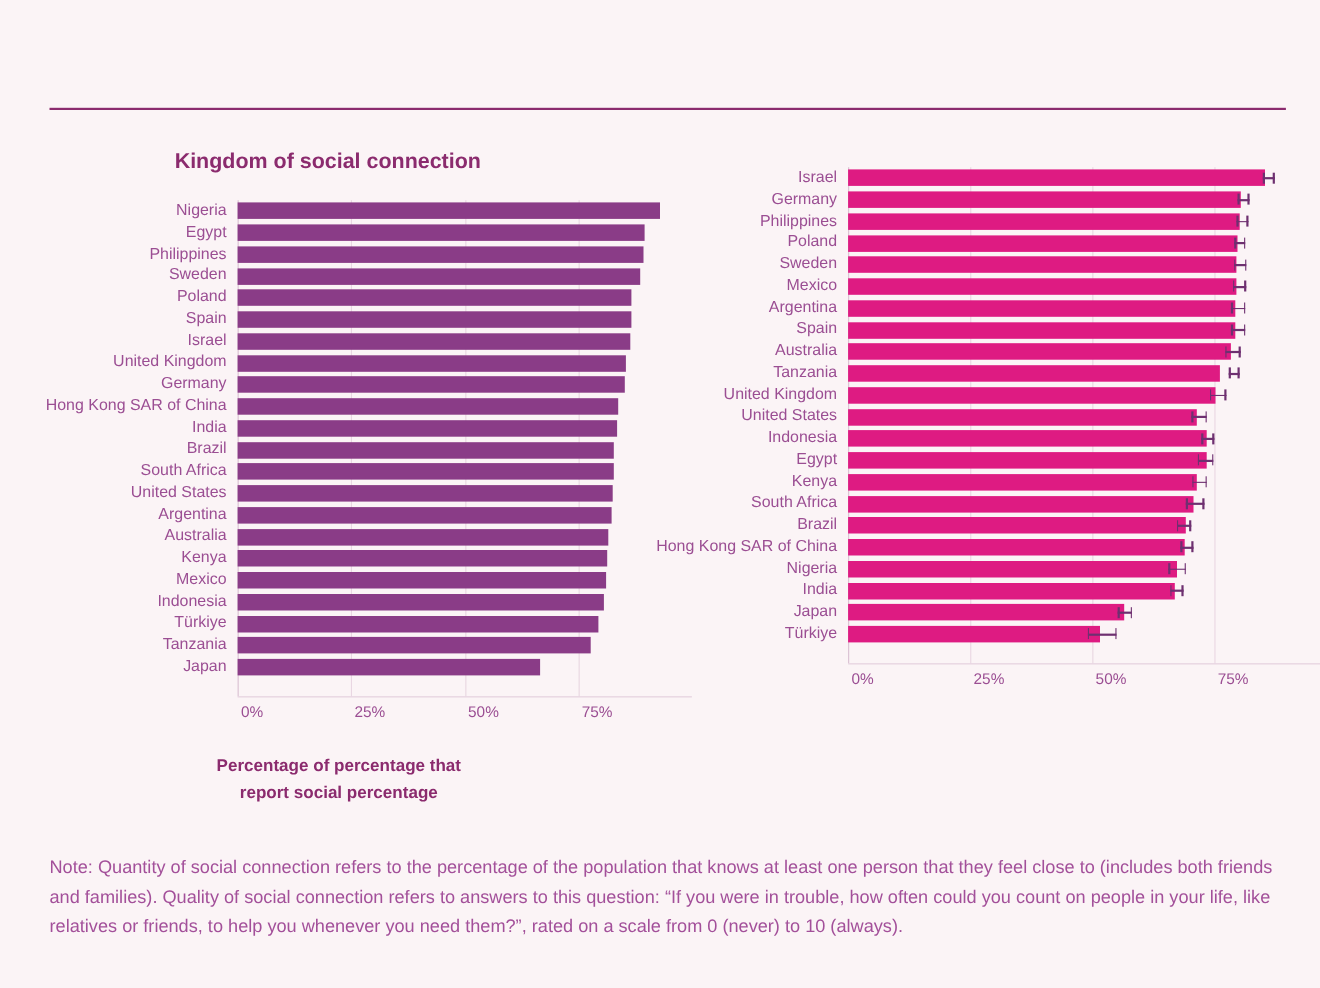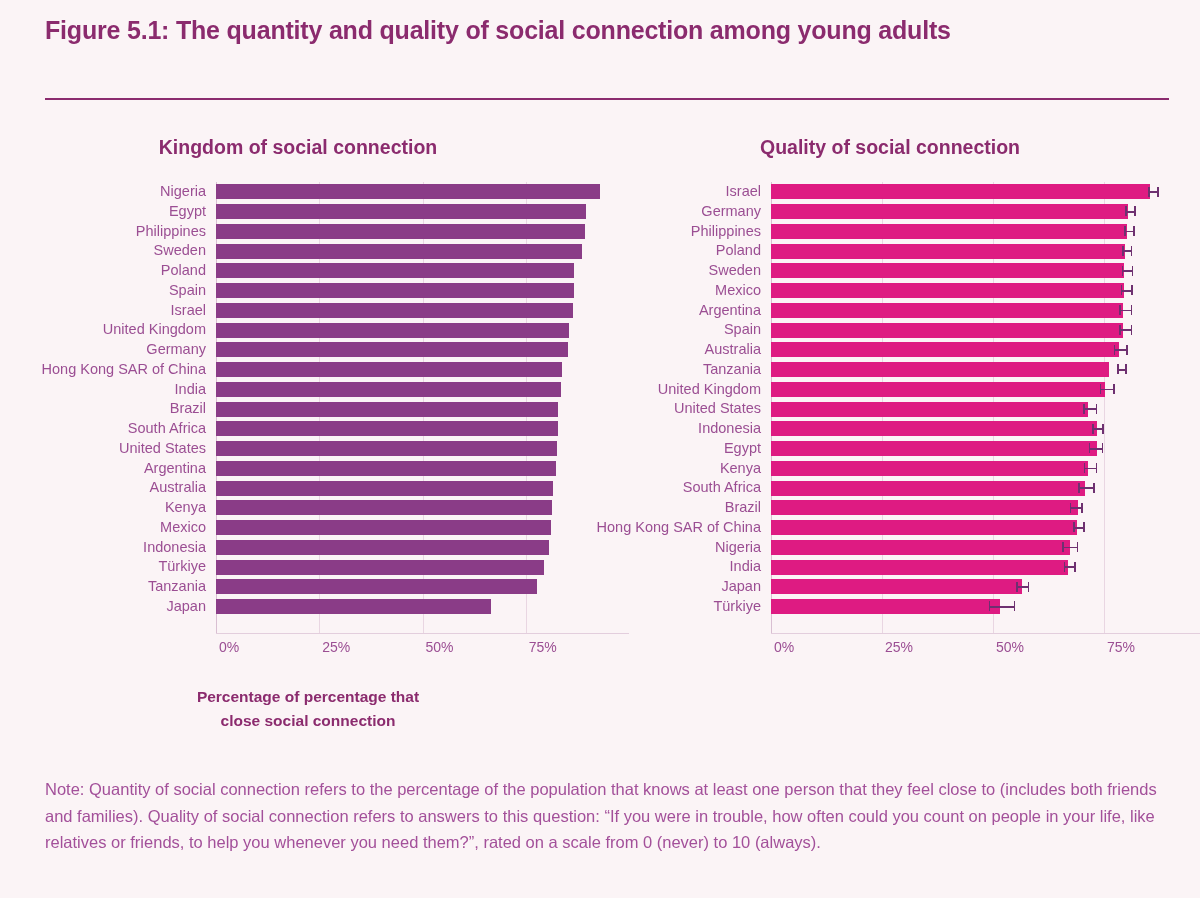--- a/index.html
+++ b/index.html
@@ -177,21 +177,20 @@
     line-height: 1.62;
     color: #A3509A;
   }
 </style>
 </head>
 <body>
 
 <div class="page">
 
   <div class="header">
-    <h1 class="fig-title">Figure 5.1: The quantity and quality of social connection among young adults</h1>
   </div>
   <div class="rule"></div>
 
   <div class="panels">
 
     <div class="panel panel-left">
       <div class="panel-title">Kingdom of social connection</div>
       <div class="plot plot-left" id="plot-left">
           <div class="rows" style="height: 434.5px;">
             <div class="grid axis0" style="left: 208px; top: 0px; height: 450.5px;"></div>
@@ -331,27 +330,26 @@
               </div>
             </div>
           </div>
           <div class="axis-line" style="left: 208px; width: 413px; top: 450.5px;"></div>
           <div class="tick-label" style="left: 211px; top: 456.5px;">0%</div>
           <div class="tick-label" style="left: 314.25px; top: 456.5px;">25%</div>
           <div class="tick-label" style="left: 417.5px; top: 456.5px;">50%</div>
           <div class="tick-label" style="left: 520.75px; top: 456.5px;">75%</div>
           <div class="axis-caption" style="left: 40px; width: 520px; top: 502.5px;">
             <div>Percentage of percentage that</div>
-            <div>close social connection</div>
+            <div>report social percentage</div>
           </div>
         </div>
     </div>
 
     <div class="panel panel-right">
-      <div class="panel-title">Quality of social connection</div>
       <div class="plot plot-right" id="plot-right">
           <div class="rows" style="height: 434.5px;">
             <div class="grid axis0" style="left: 171px; top: 0px; height: 450.5px;"></div>
             <div class="grid" style="left: 282px; top: 0px; height: 450.5px;"></div>
             <div class="grid" style="left: 393px; top: 0px; height: 450.5px;"></div>
             <div class="grid" style="left: 504px; top: 0px; height: 450.5px;"></div>
             <div class="row">
               <div class="cat-label" style="width: 200px; right: 431px;">Israel</div>
               <div class="bar-track" style="left: 171px; width: 444px;">
                 <div class="bar bar-pink" style="width: 379.176px;"></div>

